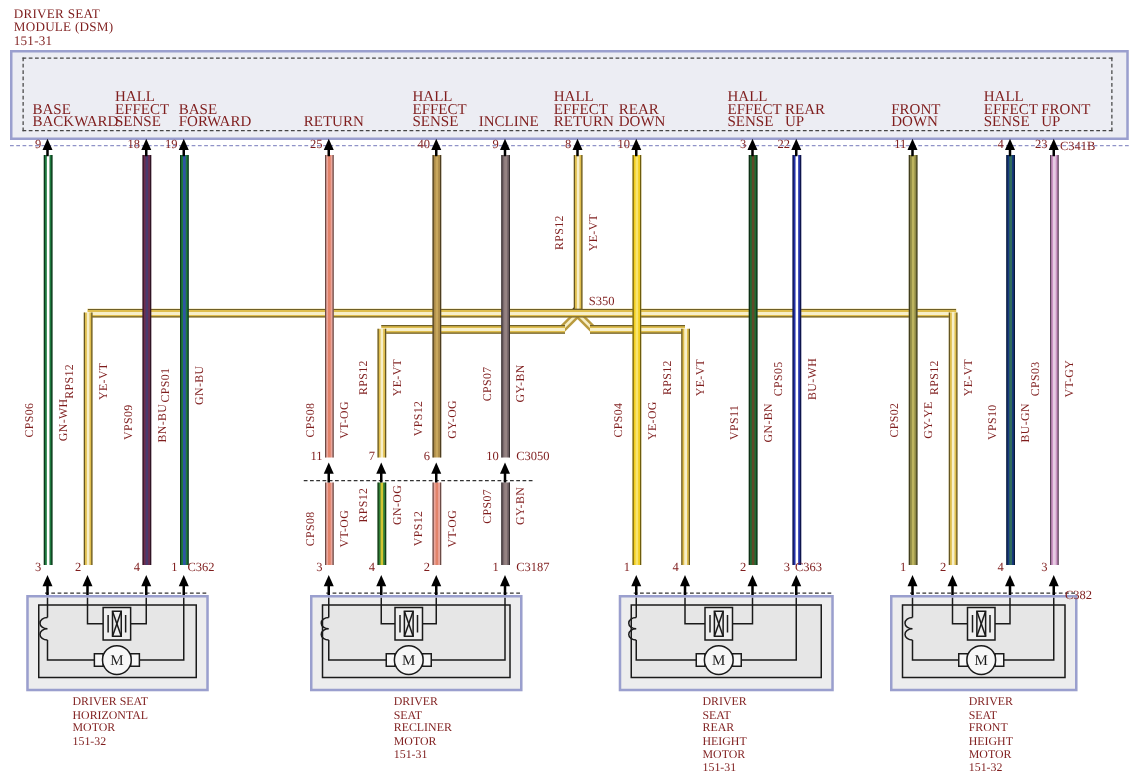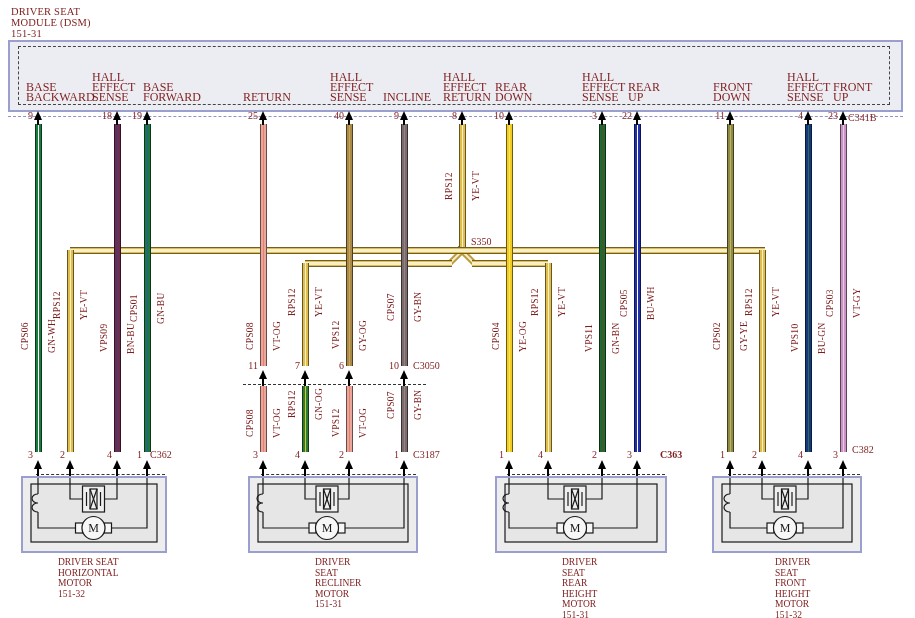--- a/index.html
+++ b/index.html
@@ -237,35 +237,35 @@
       <div class="pin-num" style="left: 519px; top: 449px; z-index: 6;">4</div>
       <div class="arrow" style="left: 543.5px; top: 460px; z-index: 5;"></div>
       <div class="stem" style="left: 547.25px; top: 468px; height: 8px; z-index: 5;"></div>
       <div class="pin-num" style="left: 573px; top: 449px; z-index: 6;">2</div>
       <div class="arrow" style="left: 597.5px; top: 460px; z-index: 5;"></div>
       <div class="stem" style="left: 601.25px; top: 468px; height: 8px; z-index: 5;"></div>
       <div class="pin-num" style="left: 608px; top: 449px; z-index: 6;">3</div>
       <div class="arrow" style="left: 632.5px; top: 460px; z-index: 5;"></div>
       <div class="stem" style="left: 636.25px; top: 468px; height: 8px; z-index: 5;"></div>
       <div class="row-dash" style="left: 507px; top: 474px; width: 158px; z-index: 3;"></div>
-      <div class="conn-name" style="left: 660px; top: 449px; z-index: 6; font-weight: bold;">C363</div>
+      <div class="conn-name" style="left: 636px; top: 449px; z-index: 6;">C363</div>
       <div class="pin-num" style="left: 701px; top: 449px; z-index: 6;">1</div>
       <div class="arrow" style="left: 725.5px; top: 460px; z-index: 5;"></div>
       <div class="stem" style="left: 729.25px; top: 468px; height: 8px; z-index: 5;"></div>
       <div class="pin-num" style="left: 733px; top: 449px; z-index: 6;">2</div>
       <div class="arrow" style="left: 757.5px; top: 460px; z-index: 5;"></div>
       <div class="stem" style="left: 761.25px; top: 468px; height: 8px; z-index: 5;"></div>
       <div class="pin-num" style="left: 779px; top: 449px; z-index: 6;">4</div>
       <div class="arrow" style="left: 803.5px; top: 460px; z-index: 5;"></div>
       <div class="stem" style="left: 807.25px; top: 468px; height: 8px; z-index: 5;"></div>
       <div class="pin-num" style="left: 814px; top: 449px; z-index: 6;">3</div>
       <div class="arrow" style="left: 838.5px; top: 460px; z-index: 5;"></div>
       <div class="stem" style="left: 842.25px; top: 468px; height: 8px; z-index: 5;"></div>
       <div class="row-dash" style="left: 728px; top: 474px; width: 132px; z-index: 3;"></div>
-      <div class="conn-name" style="left: 852px; top: 444px; z-index: 6;">C382</div>
+      <div class="conn-name" style="left: 852px; top: 471px; z-index: 6;">C382</div>
       <div class="motor-box" style="left: 21px; top: 476px; width: 142px; height: 73px; z-index: 0;"></div>
       <div class="motor-label" style="left: 58px; top: 557px;">DRIVER SEAT
 HORIZONTAL
 MOTOR
 151-32</div>
       <svg width="142" height="73" style="position: absolute; left: 23px; top: 478px; z-index: 2;">
         <rect x="8" y="6" width="126" height="58" fill="#e6e6e6" stroke="#1a1a1a" stroke-width="1.2"></rect>
         <polyline points="15,0 15,16" stroke="#1a1a1a" stroke-width="1.2" fill="none"></polyline>
         <path d="M 15,16 a 6 4.5 0 1 0 0 9 a 6 4.5 0 1 0 0 9" stroke="#1a1a1a" stroke-width="1.2" fill="none"></path>
         <polyline points="15,34 15,50 52.5,50" stroke="#1a1a1a" stroke-width="1.2" fill="none"></polyline>

